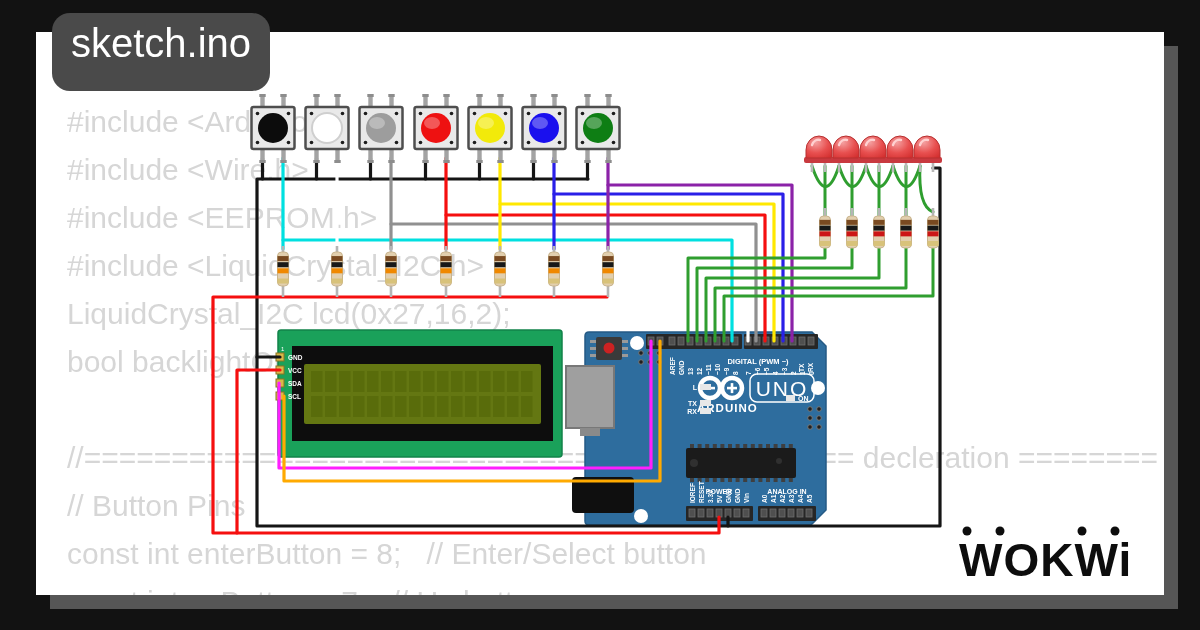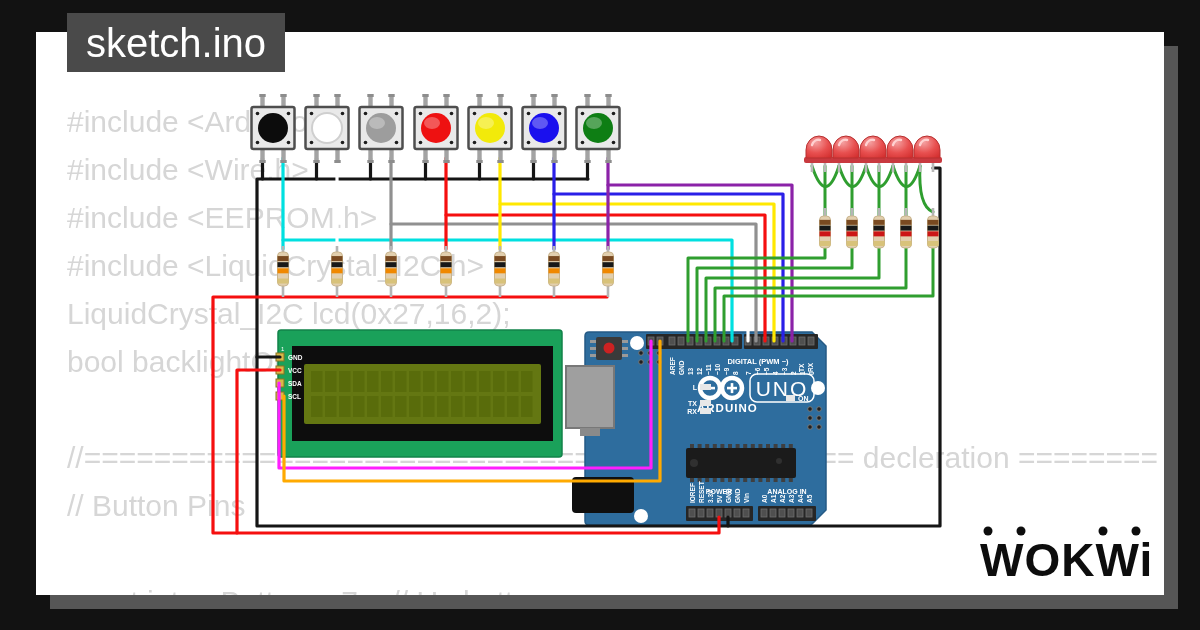--- a/index.html
+++ b/index.html
@@ -3,40 +3,41 @@
 <meta charset="utf-8">
 <style>
   html,body{margin:0;padding:0;}
   body{width:1200px;height:630px;background:#121212;position:relative;overflow:hidden;
        font-family:"Liberation Sans",sans-serif;}
   #stage{position:absolute;inset:0;}
   #card-shadow{position:absolute;left:50px;top:46px;width:1128px;height:563px;background:#565656;}
   #card{position:absolute;left:36px;top:32px;width:1128px;height:563px;background:#ffffff;overflow:hidden;}
   .code-line{position:absolute;left:31px;white-space:pre;font-size:30px;color:#d6d6d6;
              font-family:"Liberation Sans",sans-serif;line-height:1.2;}
-  #file-tab{position:absolute;left:67px;top:13px;height:59px;background:#4a4a4a;color:#ffffff;
-            font-size:40px;line-height:61px;padding:0 19px;z-index:5;}
+  #file-tab{position:absolute;left:52px;top:13px;height:78px;background:#4a4a4a;color:#ffffff;
+            font-size:40px;line-height:61px;padding:0 19px;z-index:5;border-radius:18px;}
   #circuit{position:absolute;left:0;top:0;z-index:6;}
-  #brand-logo{position:absolute;left:980px;top:520px;z-index:7;}
+  #brand-logo{position:absolute;left:959px;top:520px;z-index:7;}
   svg text{font-family:"Liberation Sans",sans-serif;}
 </style>
 </head>
 <body>
 
 <div id="stage">
   <div id="card-shadow"></div>
   <div id="card">
       <div class="code-line" style="top: 72px; color: rgb(214, 214, 214);">#include &lt;Arduino.h&gt;</div>
       <div class="code-line" style="top: 120px; color: rgb(214, 214, 214);">#include &lt;Wire.h&gt;</div>
       <div class="code-line" style="top: 168px; color: rgb(214, 214, 214); text-align: center;">#include &lt;EEPROM.h&gt;</div>
       <div class="code-line" style="top: 216px; color: rgb(214, 214, 214);">#include &lt;LiquidCrystal_I2C.h&gt;</div>
       <div class="code-line" style="top: 264px; color: rgb(214, 214, 214);">LiquidCrystal_I2C lcd(0x27,16,2);</div>
       <div class="code-line" style="top: 312px; color: rgb(214, 214, 214);">bool backlightOn = true;</div>
       <div class="code-line" style="top: 408px; color: rgb(214, 214, 214);">//============================================ decleration ========</div>
       <div class="code-line" style="top: 456px; color: rgb(214, 214, 214);">// Button Pins</div>
+      <div class="code-line" style="top: 504px; color: rgb(214, 214, 214);">const int enterButton = 8;   // Enter/Select button</div>
       <div class="code-line" style="top: 552px; color: rgb(214, 214, 214);">const int upButton = 7;   // Up button</div>
     </div>
   <div id="file-tab">sketch.ino</div>
 
   <svg id="circuit" width="1200" height="630" viewBox="0 0 1200 630">
     <defs>
       <radialGradient id="ledg" cx="0.38" cy="0.3" r="0.85">
         <stop offset="0" stop-color="#f4a0a0"></stop>
           <stop offset="0.55" stop-color="#e85050"></stop>
         <stop offset="1" stop-color="#d32f2f"></stop>

